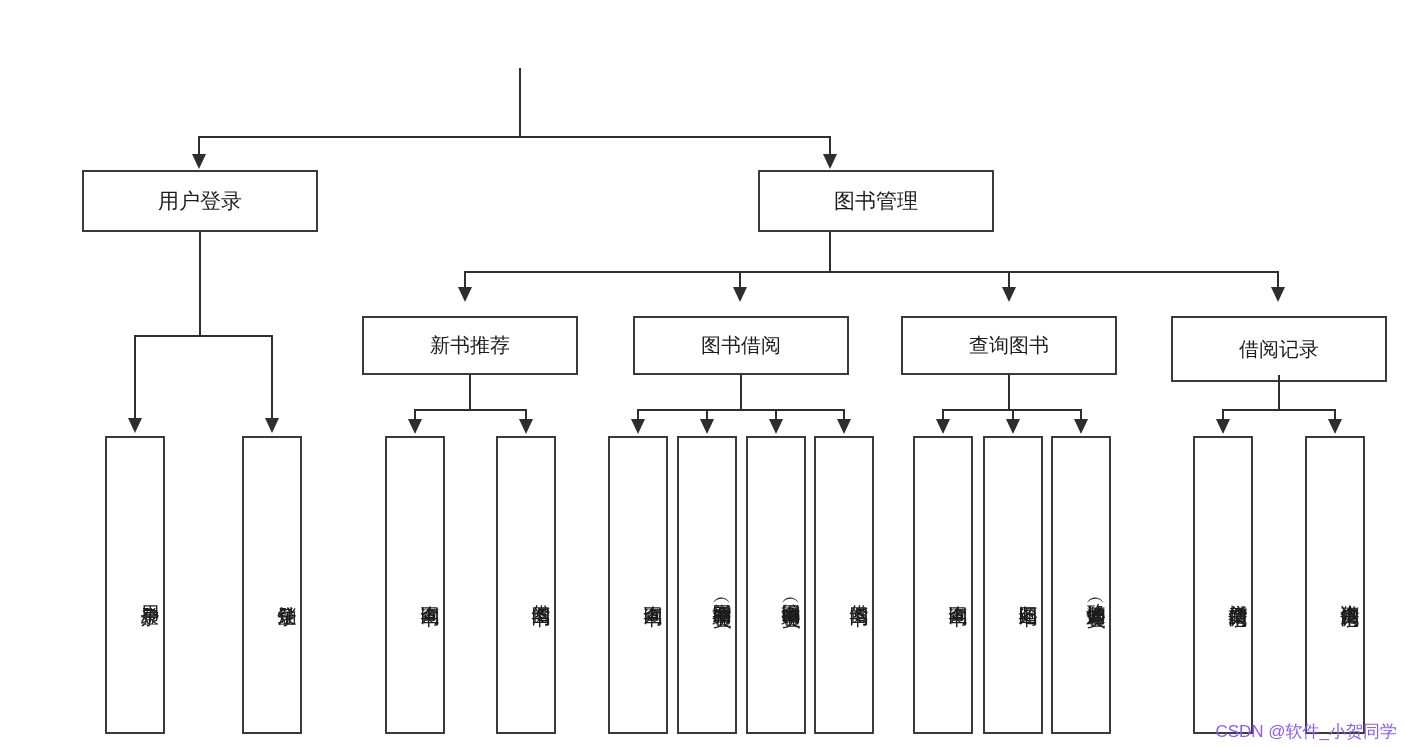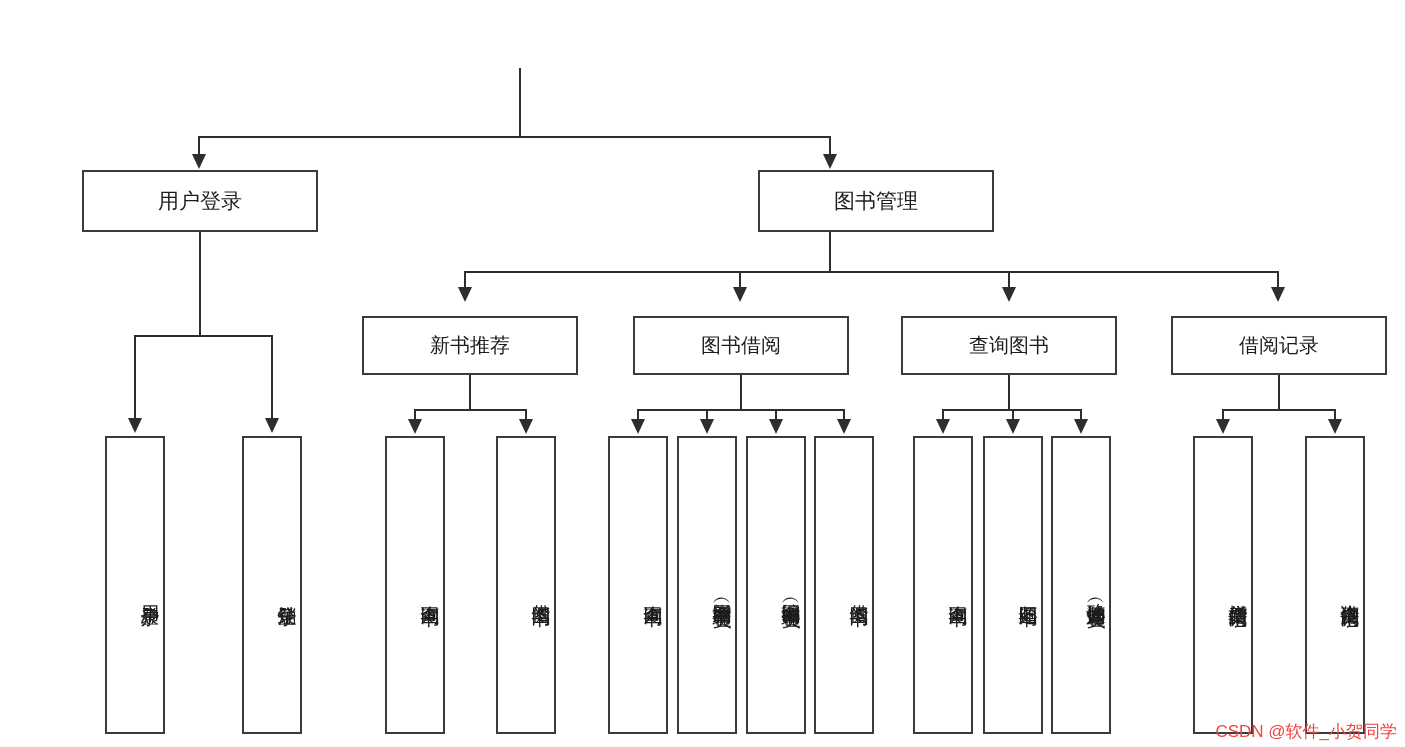--- a/index.html
+++ b/index.html
@@ -68,21 +68,21 @@
     border-left: 7px solid transparent;
     border-right: 7px solid transparent;
     border-top: 15px solid #2e2e2e;
   }
   
   #watermark {
     position: absolute;
     right: 8px;
     bottom: 4px;
     font-size: 17px;
-    color: #ef4444;
+    color: #8b5cf6;
     white-space: nowrap;
     pointer-events: none;
     font-family: "Liberation Sans", "DejaVu Sans", sans-serif;
   }
 </style>
 </head>
 <body>
 
 <div id="canvas">
 
@@ -125,21 +125,21 @@
 
   <div class="node lvl3" style="left:362px; top:316px; width:216px; height:59px;">
     <span class="label">新书推荐</span>
   </div>
   <div class="node lvl3" style="left:633px; top:316px; width:216px; height:59px;">
     <span class="label">图书借阅</span>
   </div>
   <div class="node lvl3" style="left:901px; top:316px; width:216px; height:59px;">
     <span class="label">查询图书</span>
   </div>
-  <div class="node lvl3" style="left:1171px; top:316px; width:216px; height:59px;">
+  <div class="node lvl3" style="left:1171px; top:316px; width:216px; height:66px;">
     <span class="label">借阅记录</span>
   </div>
 
   <div class="conn vline" style="left:469px; top:375px; width:2px; height:35px;"></div>
   <div class="conn hline" style="left:414px; top:409px; width:112px; height:2px;"></div>
   <div class="conn vline" style="left:414px; top:409px; width:2px; height:12px;"></div>
   <div class="arrow" style="left:408px; top:419px;"></div>
   <div class="conn vline" style="left:525px; top:409px; width:2px; height:12px;"></div>
   <div class="arrow" style="left:519px; top:419px;"></div>
 

